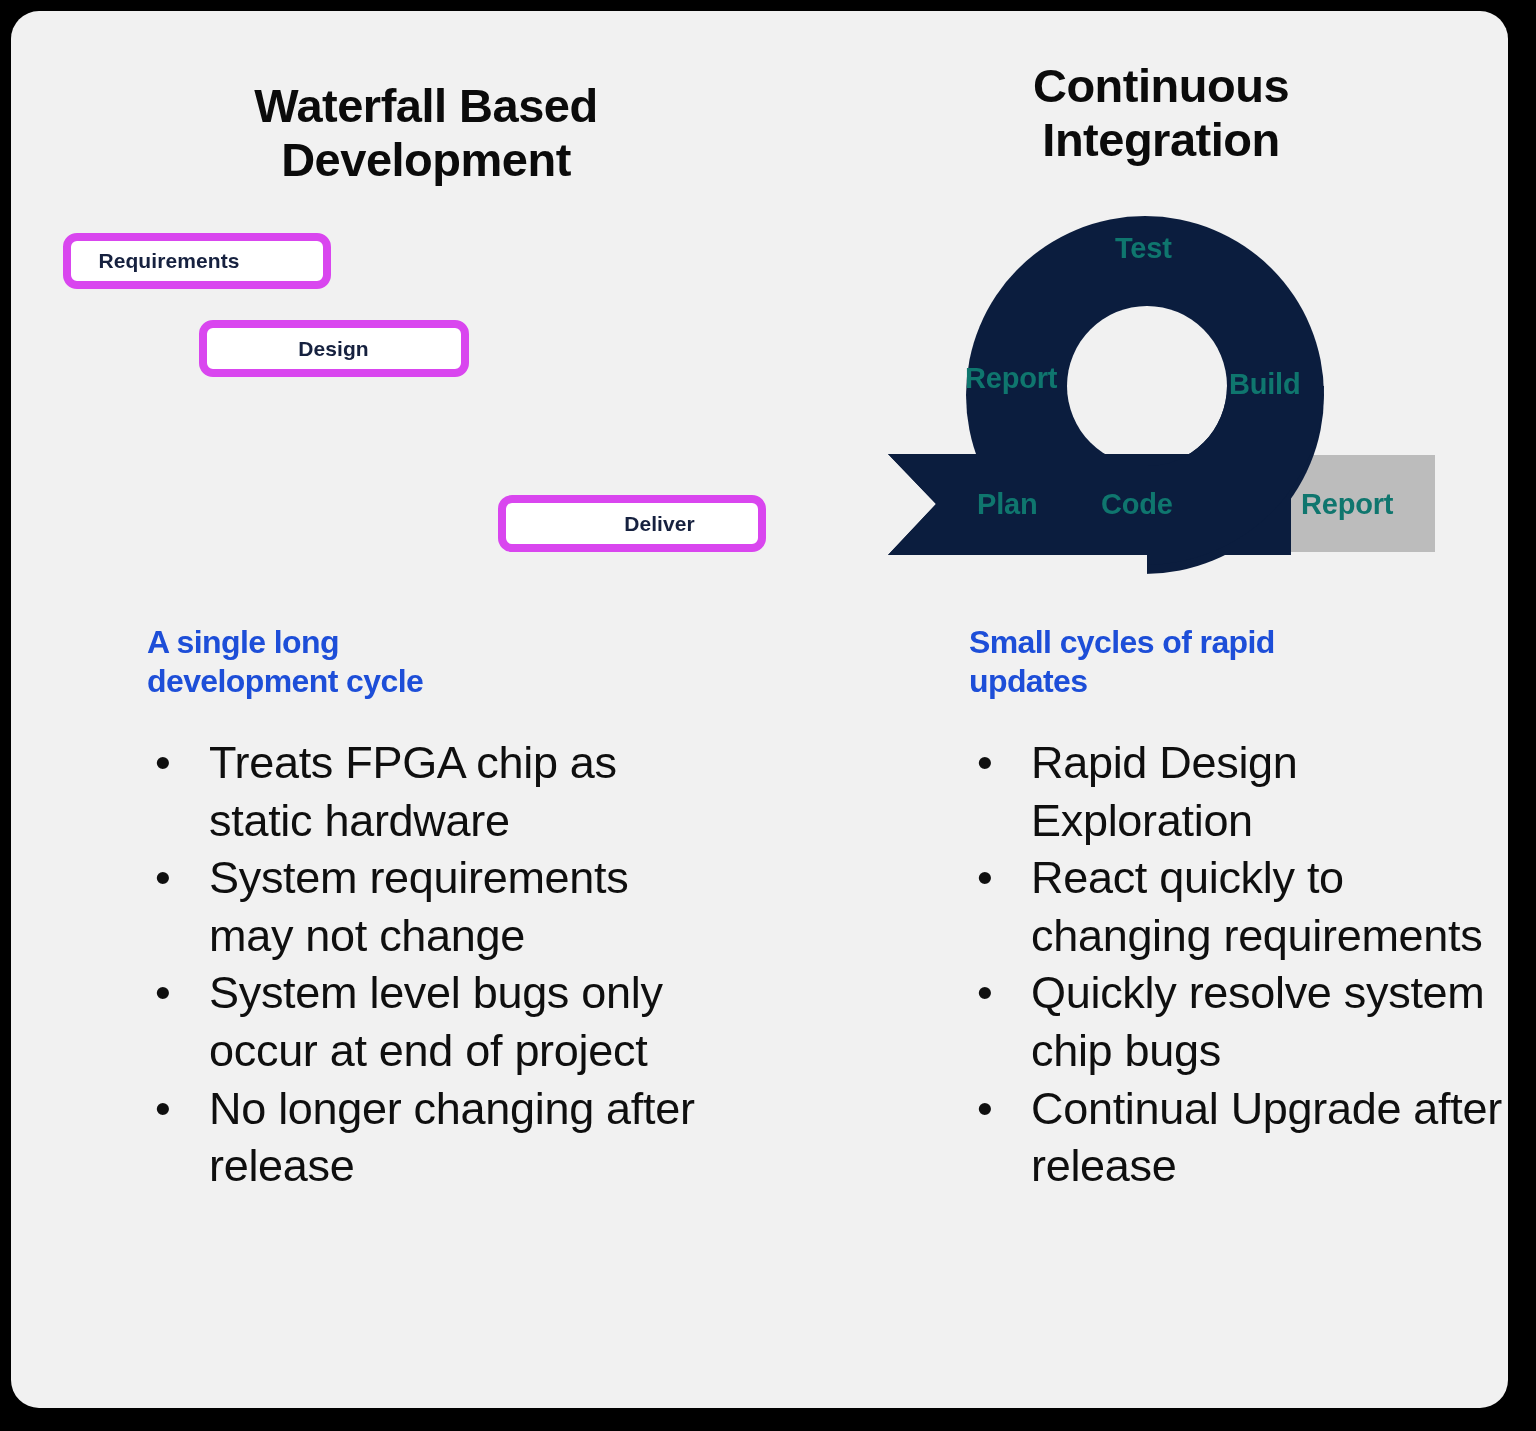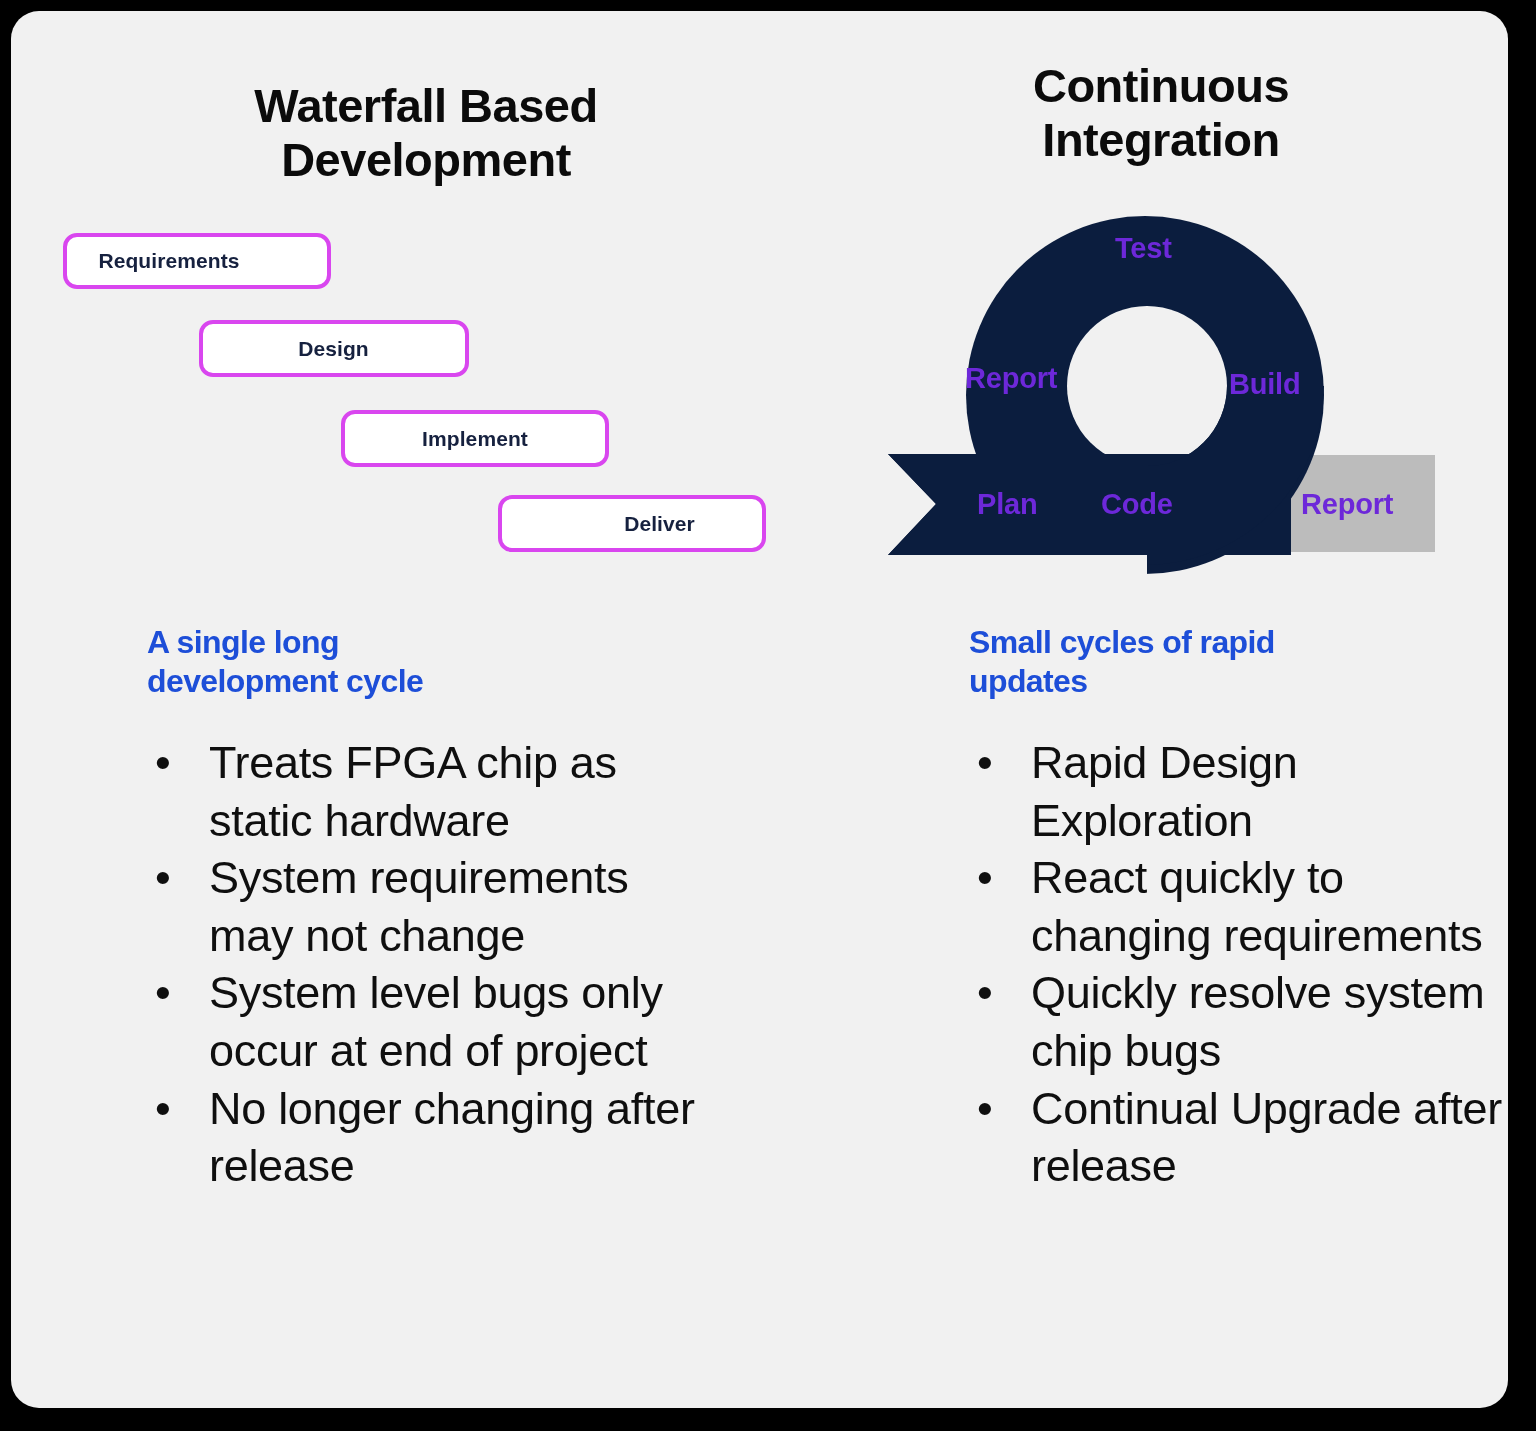--- a/index.html
+++ b/index.html
@@ -54,21 +54,21 @@
     left: 925px;
     top: 48px;
     width: 450px;
     font-size: 47px;
   }
 
   
   .wf-box {
     position: absolute;
     background: #ffffff;
-    border: 4px solid #d946ef;
+    border: 8px solid #d946ef;
     border-radius: 14px;
     box-sizing: border-box;
     display: flex;
     align-items: center;
     justify-content: center;
   }
   .wf-box span {
     font-family: "Liberation Sans", sans-serif;
     font-weight: bold;
     font-size: 21px;
@@ -91,21 +91,21 @@
     top: 185px;
     width: 580px;
     height: 380px;
   }
   #ci-diagram svg { display: block; }
   .ci-label {
     position: absolute;
     font-family: "Liberation Sans", sans-serif;
     font-weight: bold;
     font-size: 29px;
-    color: #6d28d9;
+    color: #0f766e;
     letter-spacing: -0.2px;
     white-space: nowrap;
   }
   #ci-test    { left: 244px; top: 36px; }
   #ci-report  { left: 94px;  top: 166px; }
   #ci-build   { left: 358px; top: 172px; }
   #ci-plan    { left: 106px; top: 292px; }
   #ci-code    { left: 230px; top: 292px; }
   #ci-release { left: 430px; top: 292px; }
 
@@ -159,23 +159,20 @@
   <div id="card">
 
     <div class="col-title" id="title-waterfall">Waterfall Based
 Development</div>
 
     <div class="wf-box" id="wf-0">
       <span>Requirements</span>
     </div>
     <div class="wf-box" id="wf-1">
       <span>Design</span>
-    </div>
-    <div class="wf-box" id="wf-2">
-      <span>Implement</span>
     </div>
     <div class="wf-box" id="wf-3">
       <span>Deliver</span>
     </div>
 
     <div class="col-title" id="title-ci">Continuous
 Integration</div>
 
     <div id="ci-diagram">
       <svg width="580" height="380" viewBox="0 0 580 380" xmlns="http://www.w3.org/2000/svg">

